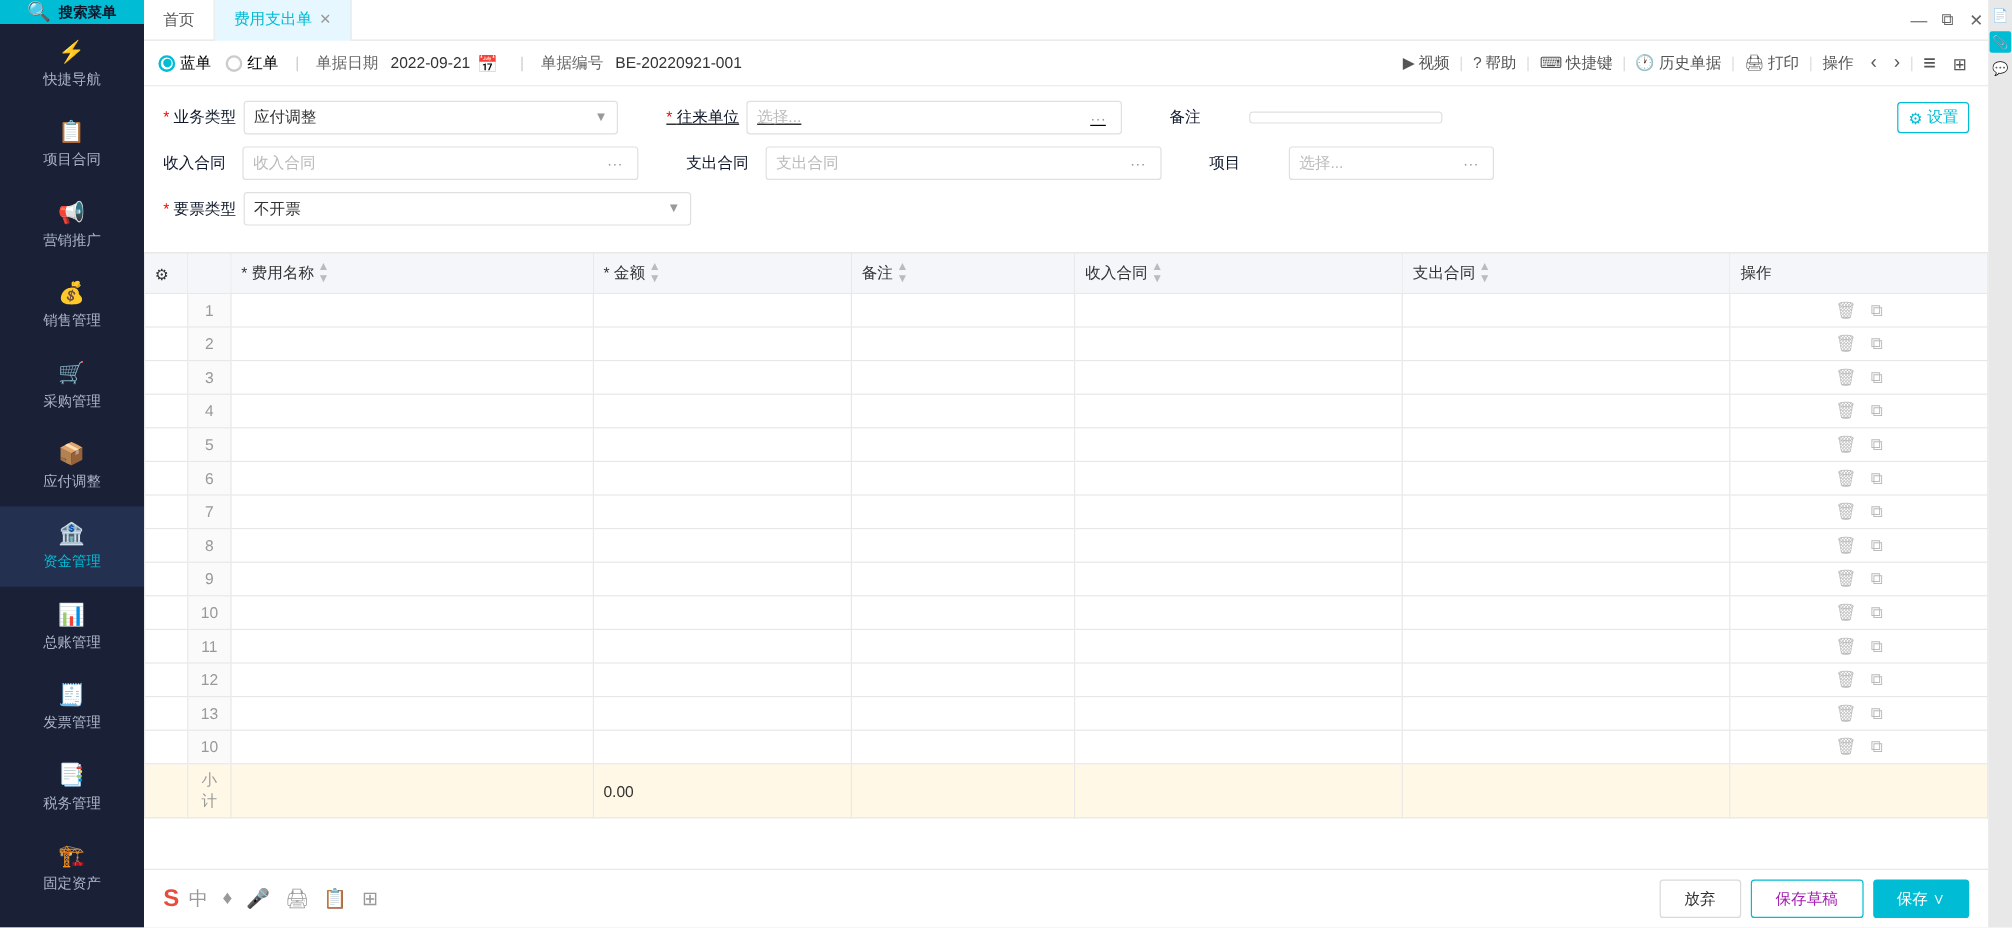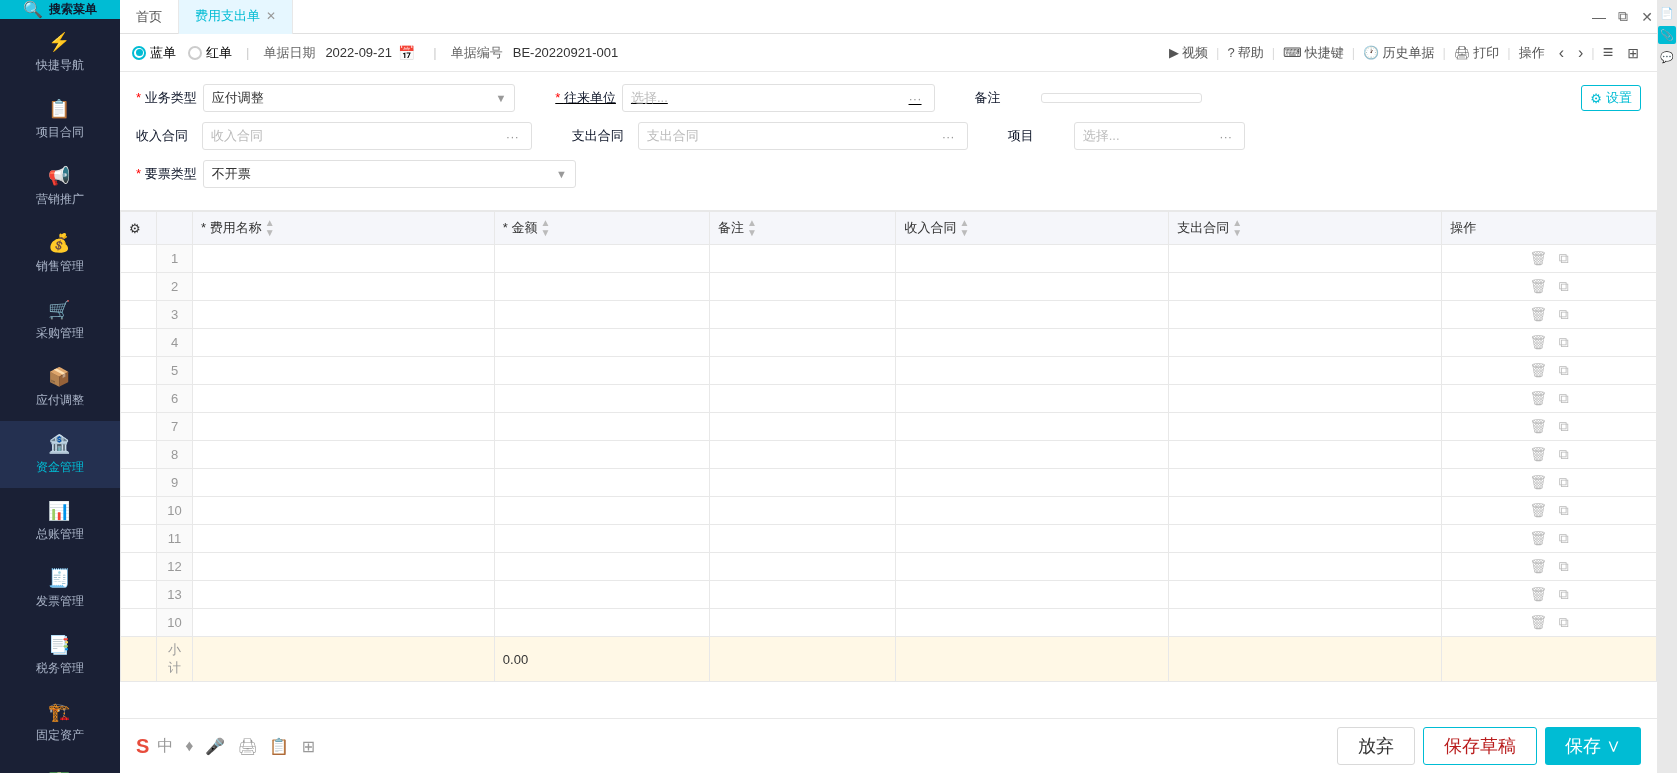--- a/index.html
+++ b/index.html
@@ -59,24 +59,24 @@
     .col-actions { text-align: center; }
     .row-action-btn { color: #bbb; cursor: pointer; font-size: 14px; padding: 1px 4px; }
     .gear-col { width: 36px; text-align: center; }
 
     
     .form-footer { background: #fff; border-top: 1px solid #e8e8e8; padding: 8px 16px; display: flex; align-items: center; justify-content: space-between; flex-shrink: 0; }
     .footer-brand { display: flex; align-items: center; gap: 4px; }
     .footer-brand-logo { color: #e74c3c; font-size: 20px; font-weight: bold; }
     .footer-icon-btn { color: #999; cursor: pointer; font-size: 16px; padding: 2px 4px; }
     .footer-actions { display: flex; gap: 8px; }
-    .btn { padding: 6px 20px; border-radius: 3px; cursor: pointer; font-size: 18px; border: none; }
+    .btn { padding: 6px 20px; border-radius: 3px; cursor: pointer; font-size: 13px; border: none; }
     .btn-default { background: #fff; border: 1px solid #d9d9d9; color: #333; }
     .btn-primary { background: #00bcd4; color: #fff; }
-    .btn-save-draft { background: #fff; border: 1px solid #00bcd4; color: #b91c1c; }
+    .btn-save-draft { background: #fff; border: 1px solid #00bcd4; color: #a21caf; }
 
     
     .right-panel { width: 20px; background: #e8e8e8; display: flex; flex-direction: column; align-items: center; padding: 4px 0; gap: 4px; flex-shrink: 0; }
     .right-panel-btn { width: 18px; height: 18px; display: flex; align-items: center; justify-content: center; cursor: pointer; color: #666; font-size: 11px; }
     .right-panel-active { background: #00bcd4; color: #fff; border-radius: 2px; }
     .col-num { width: 36px; }
 
     .date-icon { color: #999; cursor: pointer; font-size: 14px; }
     .chev-down { font-size: 11px; color: #999; }
 

